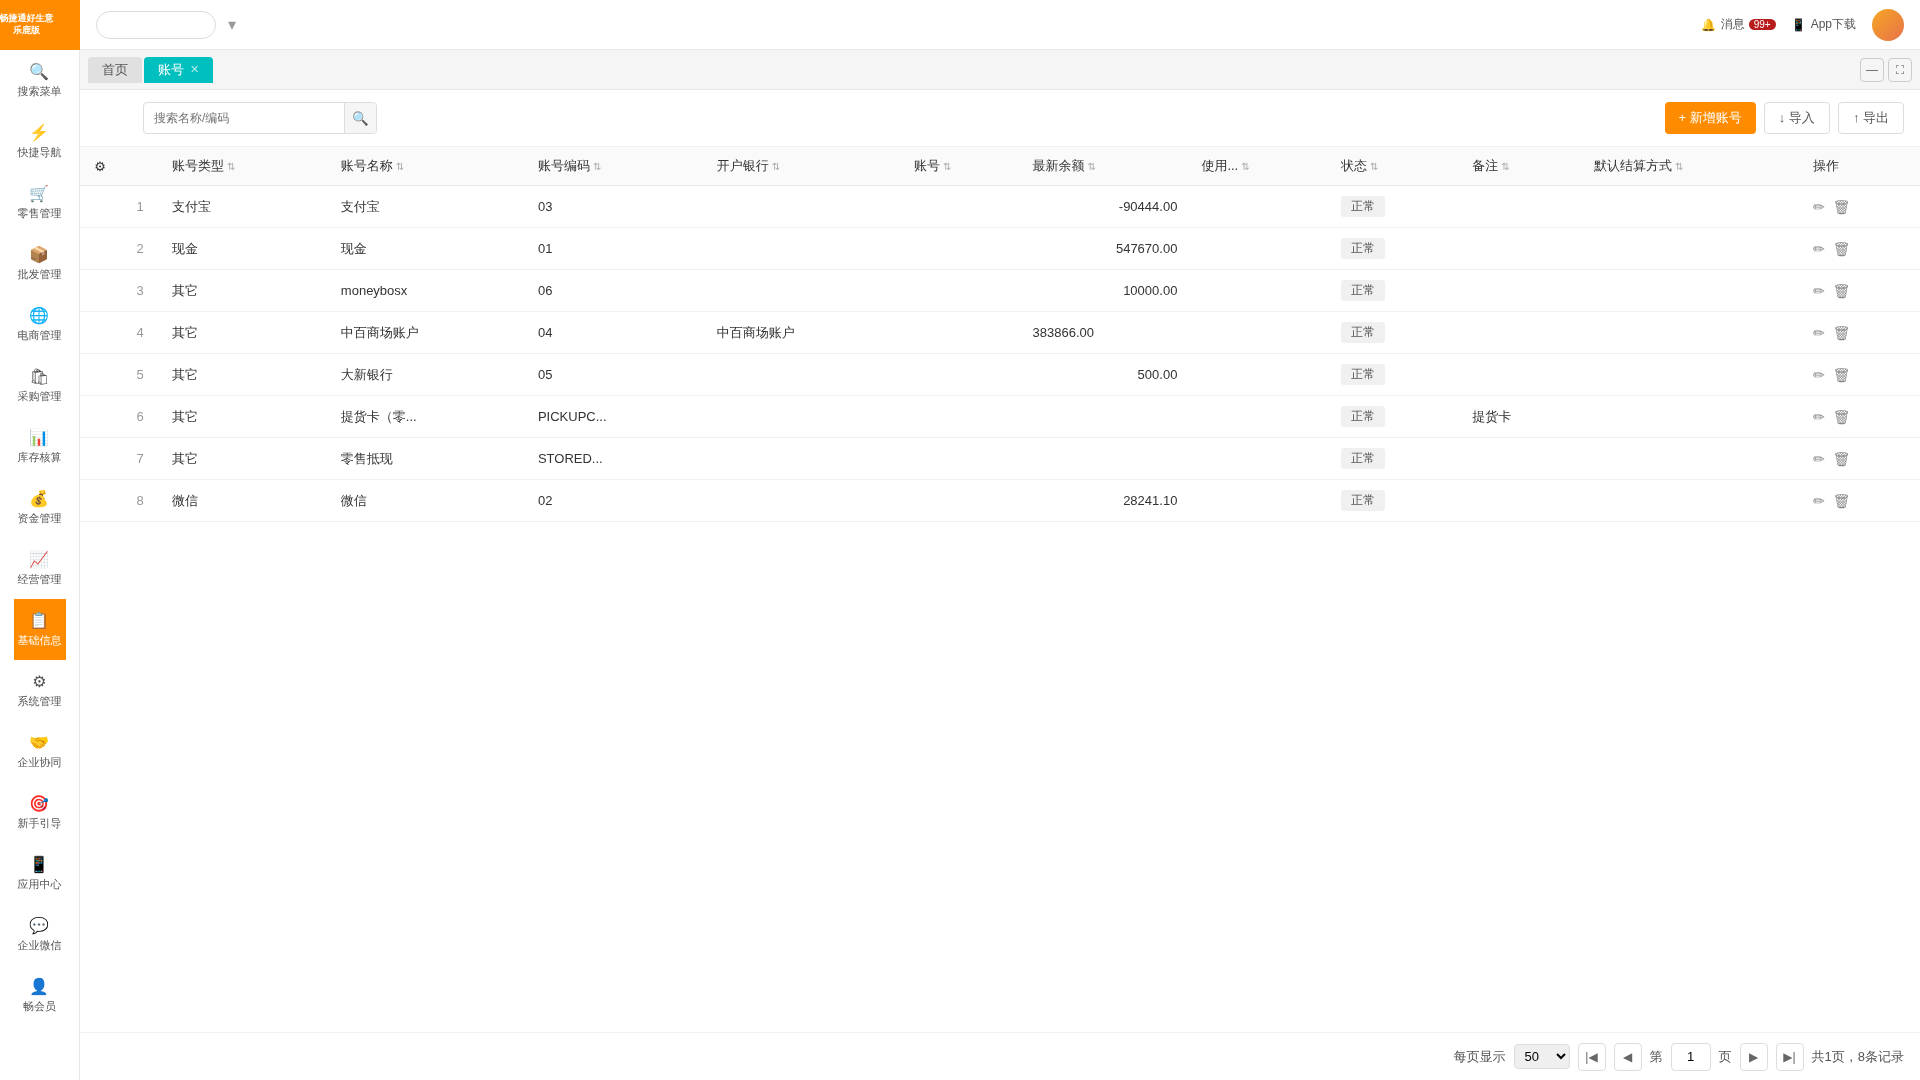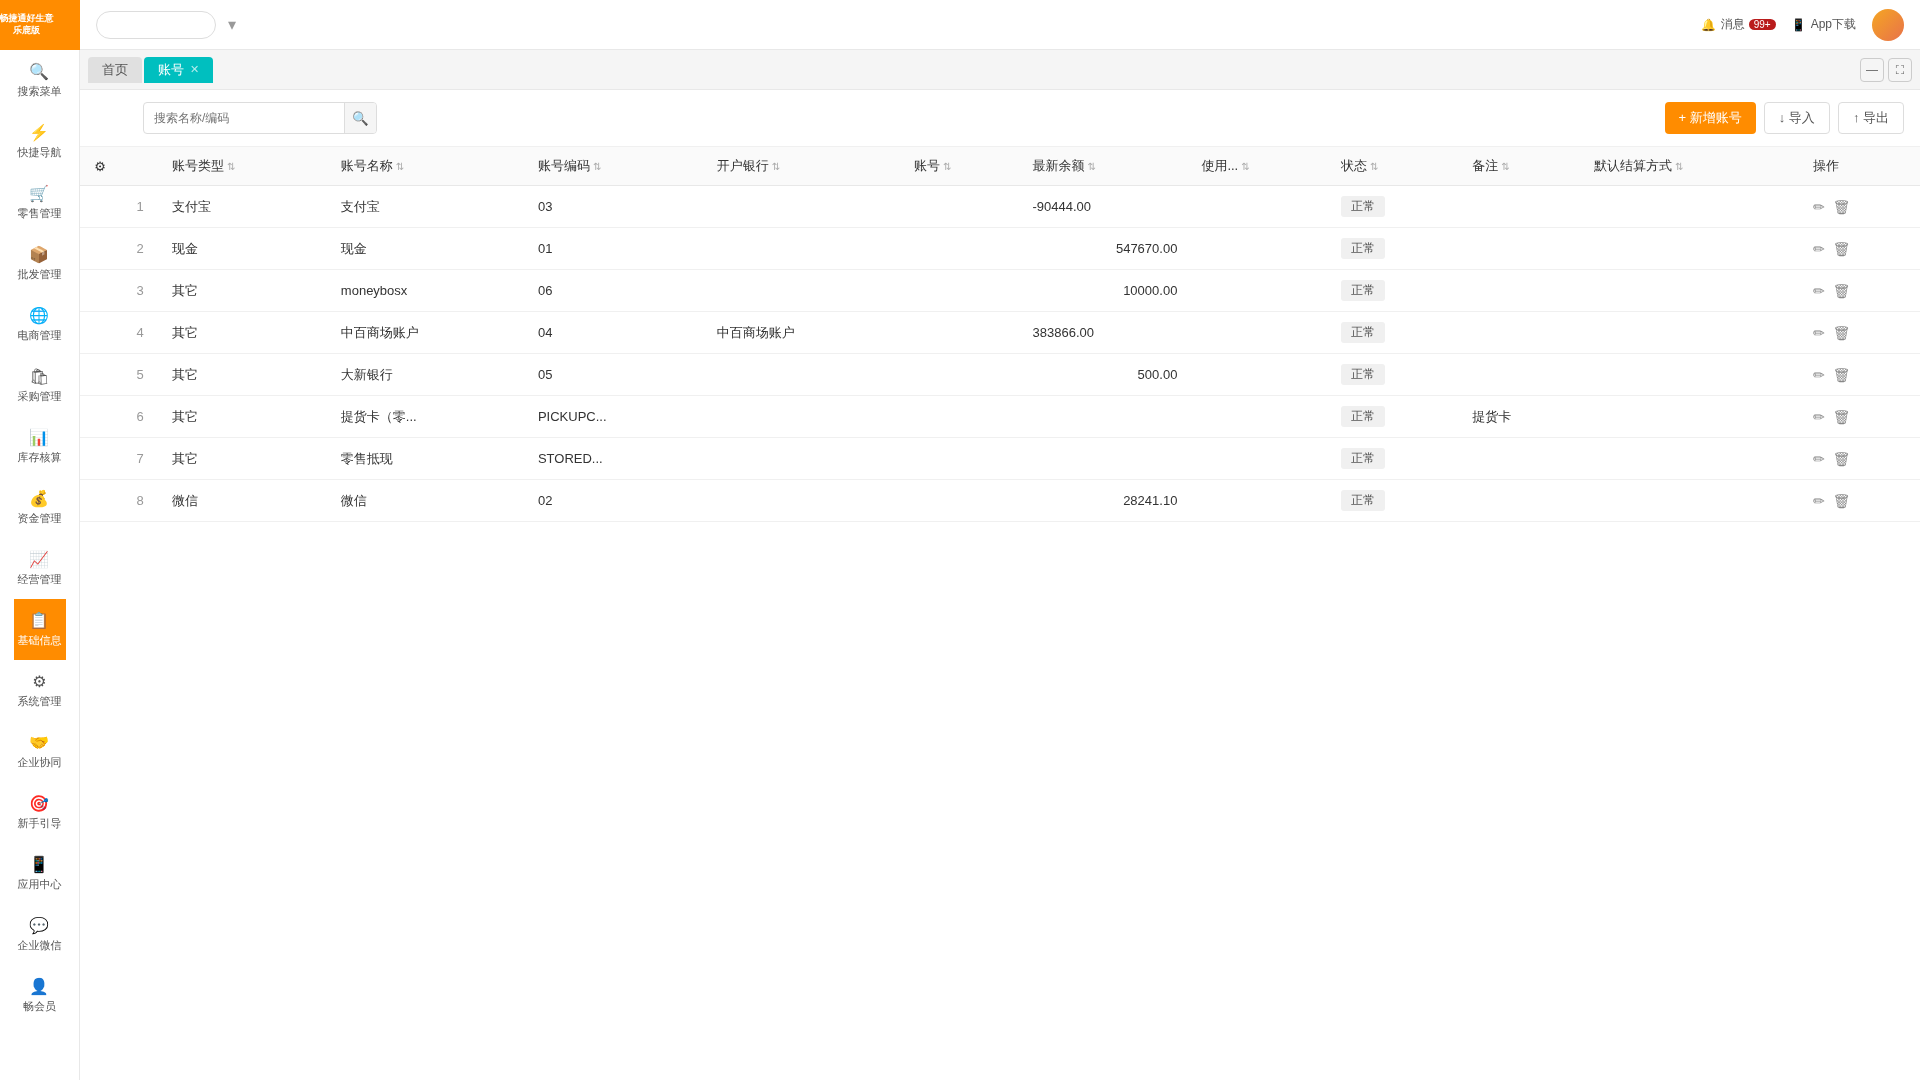--- a/index.html
+++ b/index.html
@@ -460,21 +460,21 @@
         </thead>
         <tbody id="table-body">
             <tr>
     <td></td>
     <td class="row-num">1</td>
     <td>支付宝</td>
     <td>支付宝</td>
     <td>03</td>
     <td></td>
     <td></td>
-    <td style="text-align:left">-90444.00</td>
+    <td style="text-align:right">-90444.00</td>
     <td></td>
     <td><span class="status-badge status-normal">正常</span></td>
     <td></td>
     <td></td>
     <td>
       <div class="action-btns">
         <span class="action-icon">✏</span>
         <span class="action-icon">🗑</span>
       </div>
     </td>
@@ -616,15 +616,31 @@
       <div class="action-btns">
         <span class="action-icon">✏</span>
         <span class="action-icon">🗑</span>
       </div>
     </td>
   </tr>
           </tbody>
       </table>
     </div>
 
+    <div class="pagination-bar">
+      <span>每页显示</span>
+      <select class="page-size-select">
+        <option>50</option>
+        <option>100</option>
+        <option>200</option>
+      </select>
+      <button class="page-nav-btn">|◀</button>
+      <button class="page-nav-btn">◀</button>
+      <span>第</span>
+      <input class="page-input" type="text" value="1" style="">
+      <span>页</span>
+      <button class="page-nav-btn">▶</button>
+      <button class="page-nav-btn">▶|</button>
+      <span>共1页，8条记录</span>
+    </div>
 
   </div>
 </div>
 
 </body></html>

